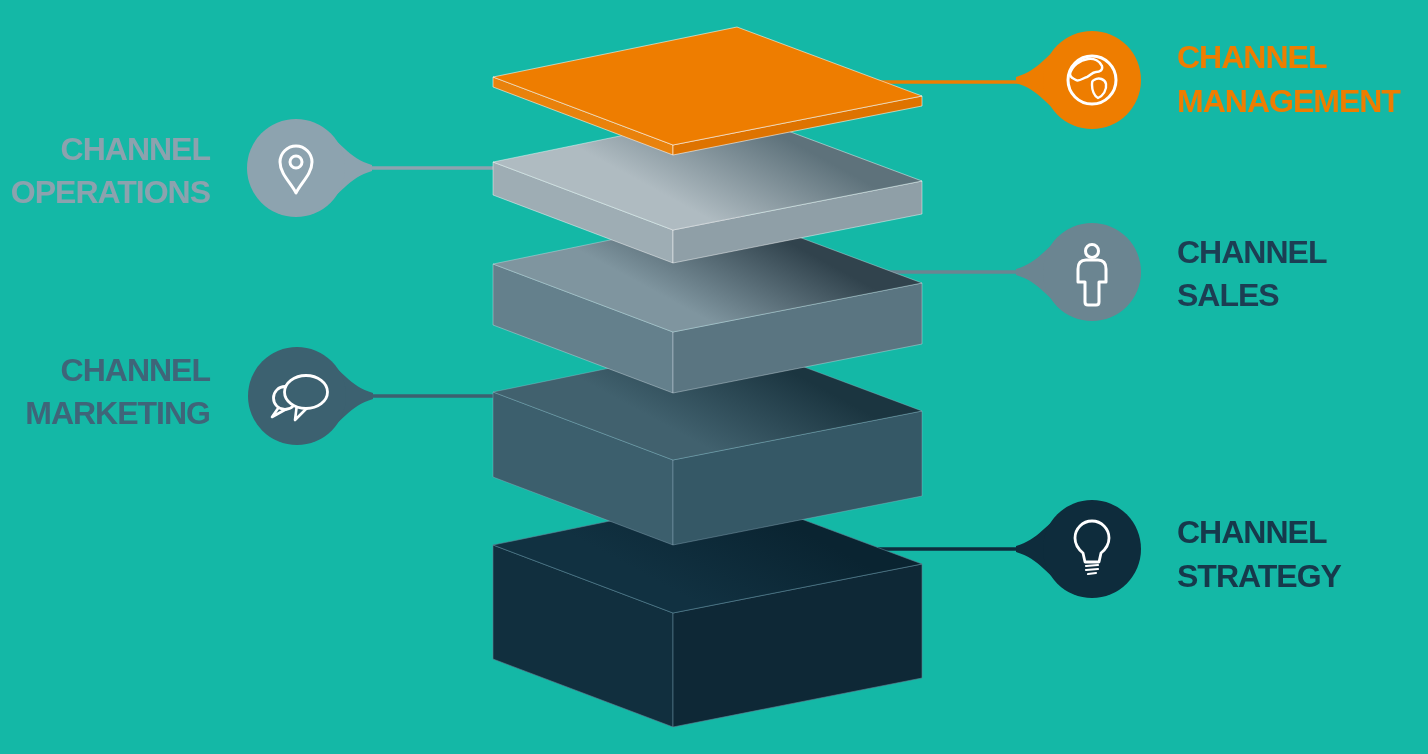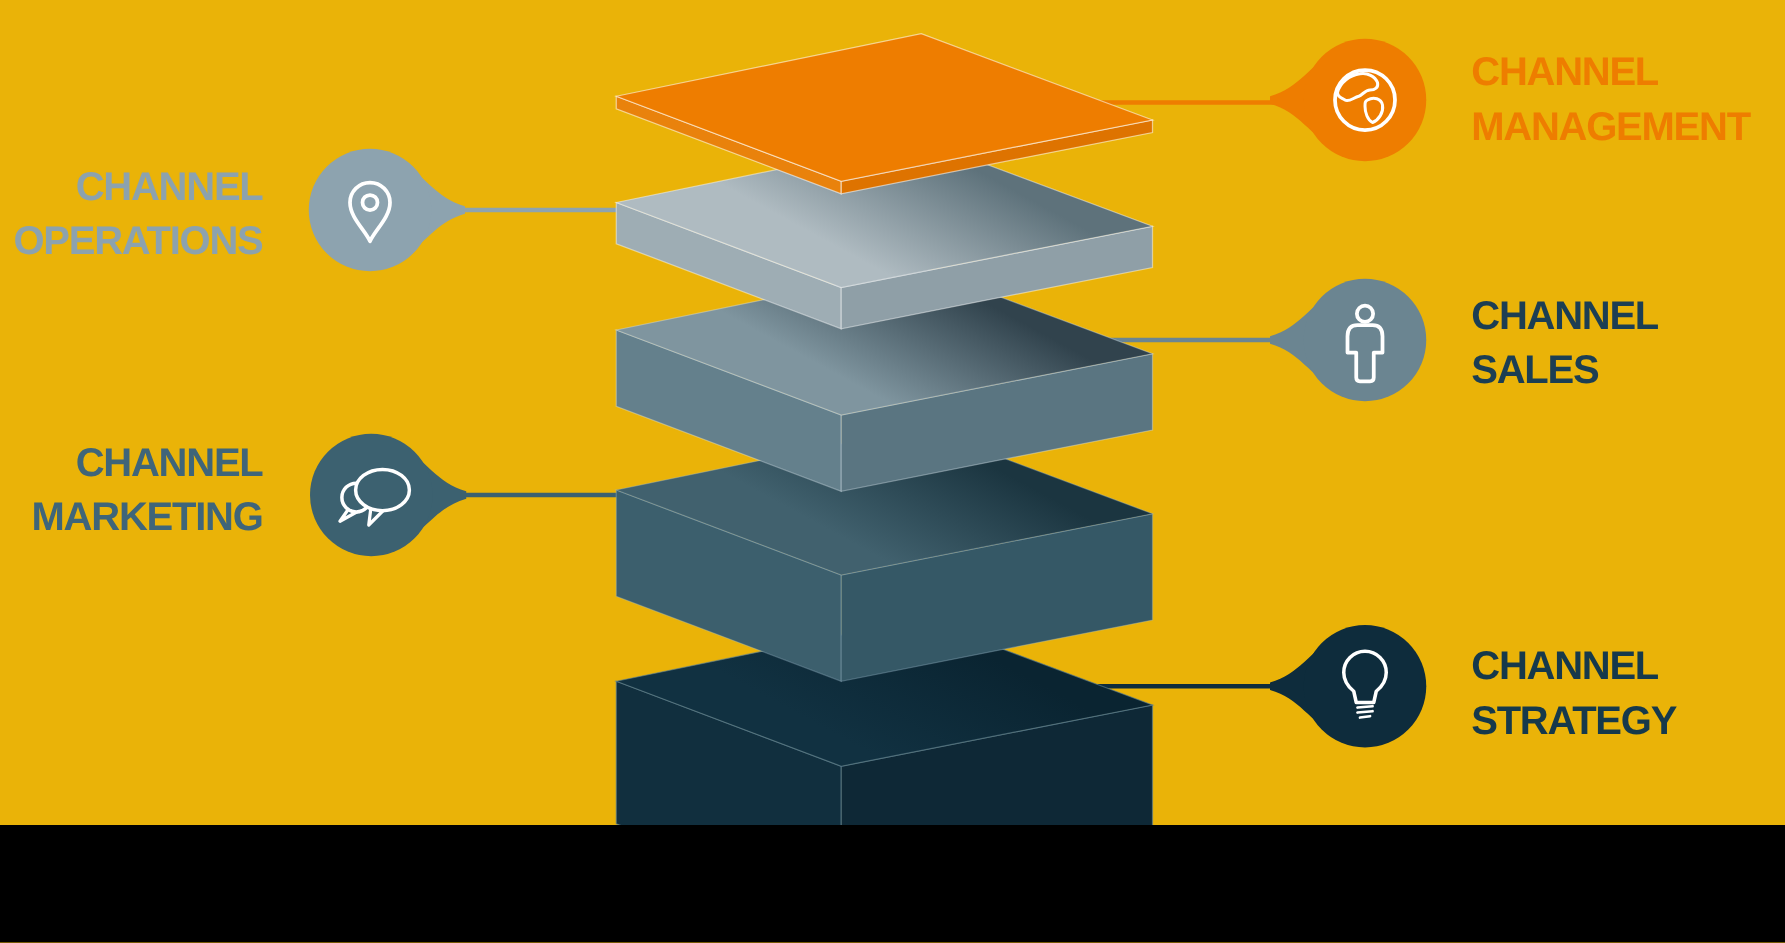--- a/index.html
+++ b/index.html
@@ -1,16 +1,16 @@
 <!DOCTYPE html>
 <html><head>
 <meta charset="utf-8">
 <style>
   html,body{margin:0;padding:0;background:#000;}
-  .canvas{position:relative;width:1428px;height:660px;background:#eab308;overflow:hidden;}
+  .canvas{position:relative;width:1428px;height:754px;background:#14b8a6;overflow:hidden;}
   svg{display:block;}
   .face{stroke-width:1;}
   .f-l1{stroke:rgba(255,255,255,0.55);}
   .f-l2{stroke:rgba(255,255,255,0.45);}
   .f-l3{stroke:rgba(215,228,234,0.40);}
   .f-l4{stroke:rgba(160,190,205,0.35);}
   .f-l5{stroke:rgba(95,130,148,0.60);}
   .connector{stroke-width:3.5;fill:none;}
   .label-text{
     font-family:"Liberation Sans", sans-serif;

